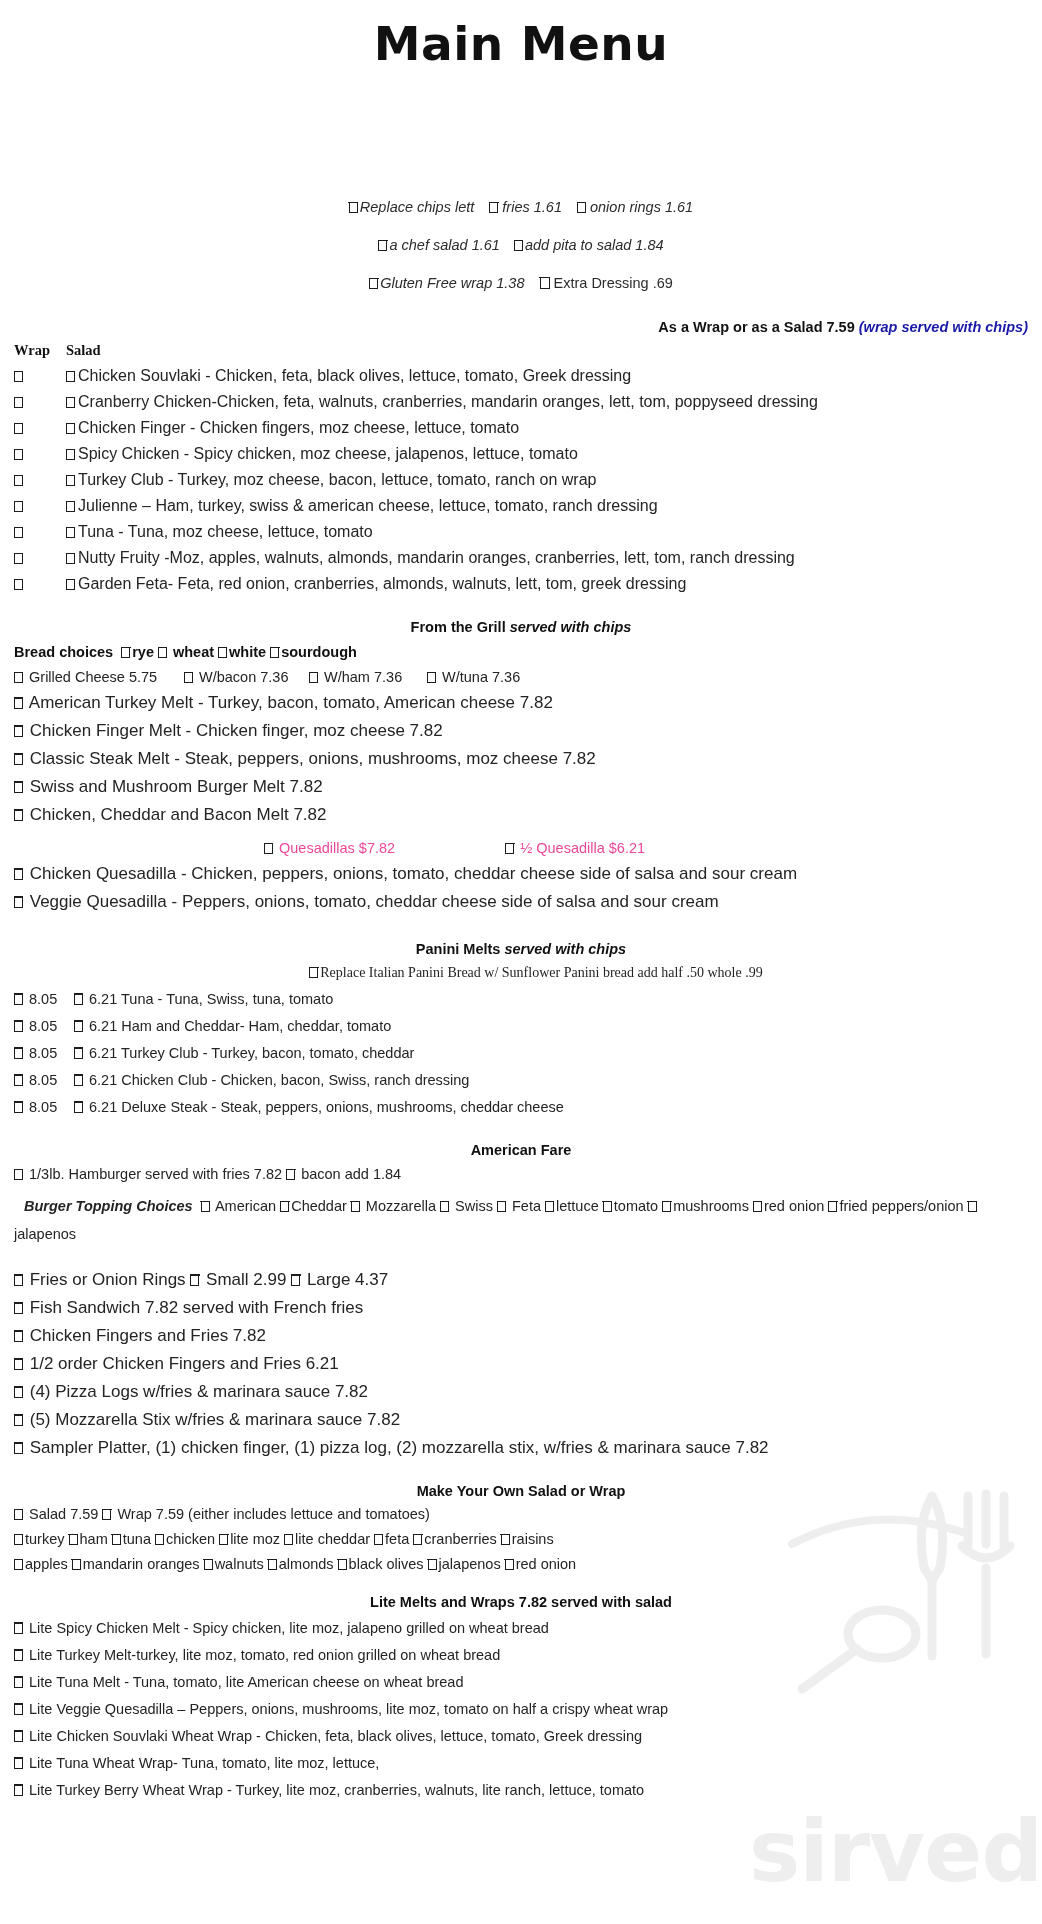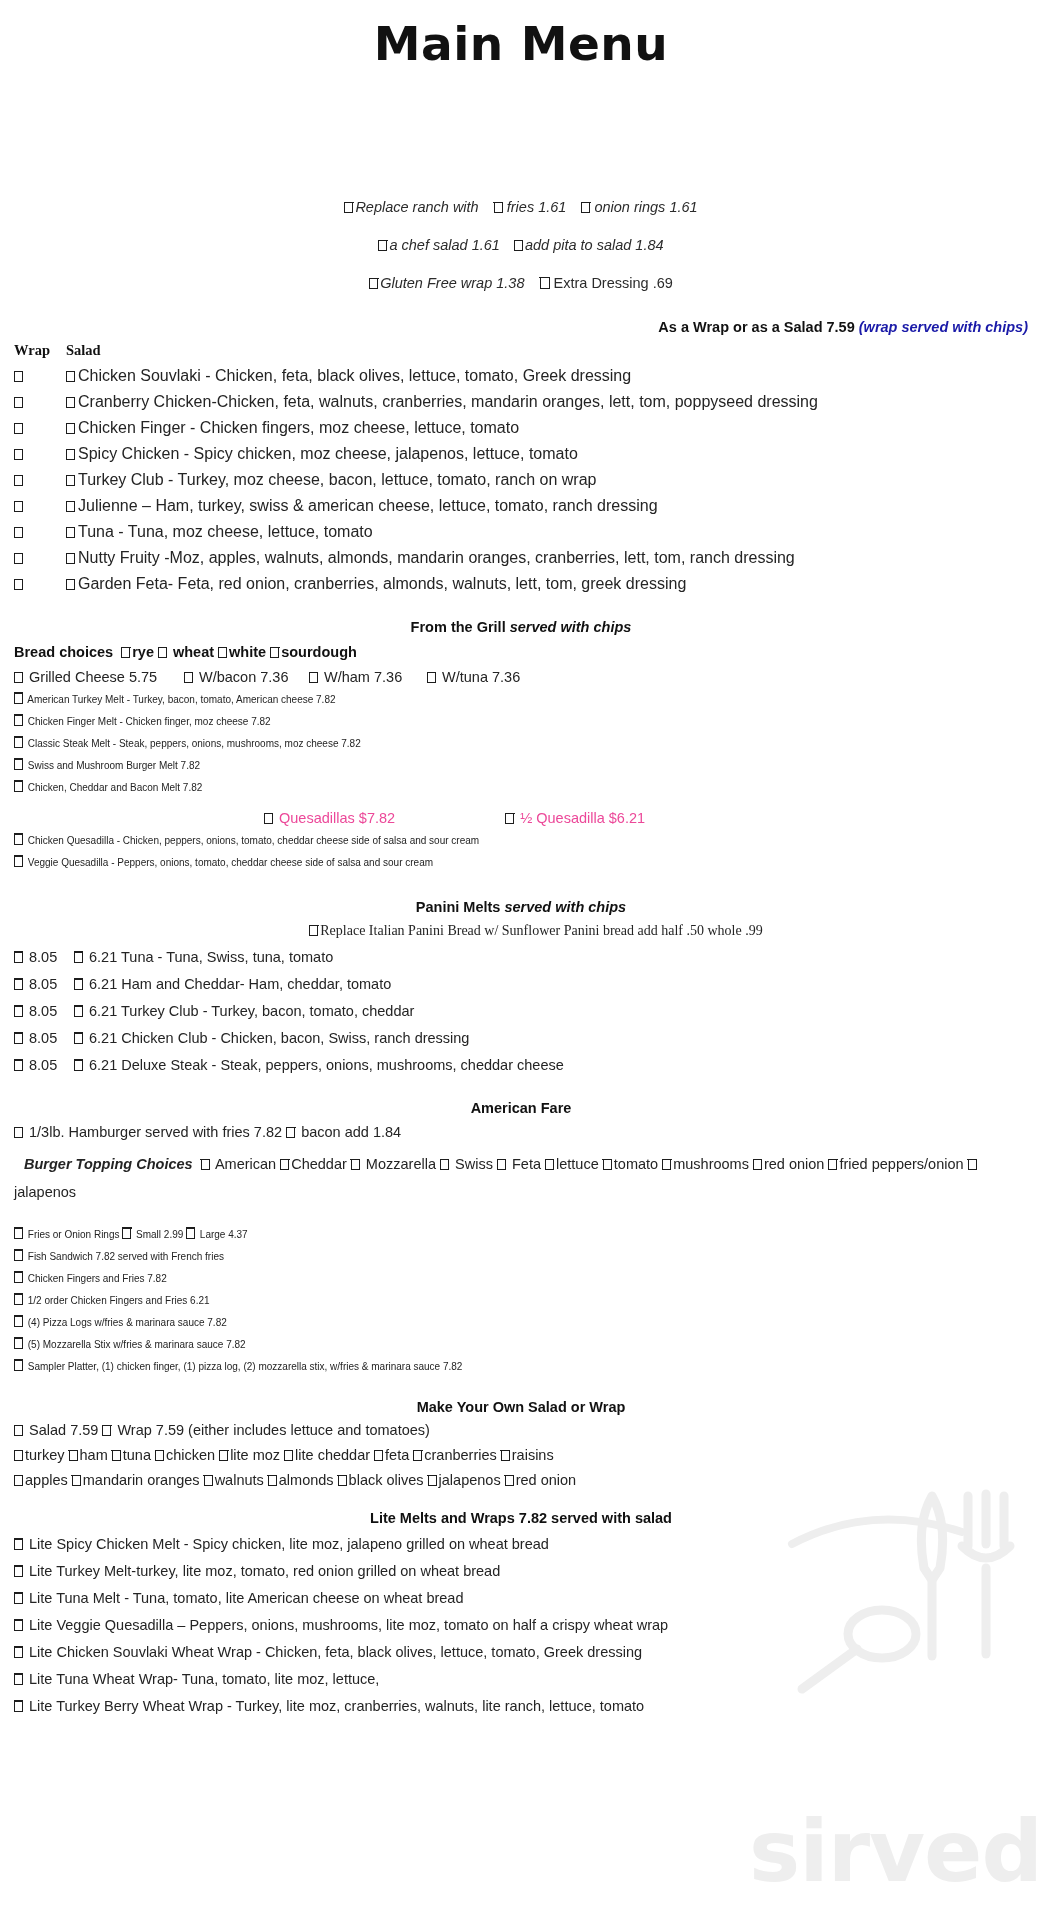--- a/index.html
+++ b/index.html
@@ -125,21 +125,21 @@
     padding: 5px 0;
     color: #242424;
     white-space: nowrap;
   }
   ul.rows li .cbox-a { display: inline-block; width: 52px; }
   ul.rows li .cbox-b { margin-right: 3px; }
 
   
   ul.plain { list-style: none; margin: 3px 0 0 0; padding: 0; }
   ul.plain li {
-    font-size: 10px;
+    font-size: 17px;
     line-height: 1.0;
     padding: 5.5px 0;
     color: #242424;
     white-space: nowrap;
   }
 
   
   .bread-line {
     font-weight: 700;
     font-size: 14.5px;
@@ -243,21 +243,21 @@
   <div class="wm-text">sirved</div>
 </div>
 
 <div id="page">
 
   <h1 id="menu-title">Main Menu</h1>
 
   <div class="spacer-top"></div>
 
   <p class="opt-line l1">
-    <span class="cb"></span><span>Replace ranch with</span><span class="gap"></span>
+    <span class="cb"></span><span>Replace chips lett</span><span class="gap"></span>
     <span class="cb sp"></span><span>fries 1.61</span><span class="gap"></span>
     <span class="cb sp"></span><span>onion rings 1.61</span>
   </p>
 
   <p class="opt-line l2">
     <span class="cb"></span><span>a chef salad 1.61</span><span class="gap"></span>
     <span class="cb"></span><span>add pita to salad 1.84</span>
   </p>
 
   <p class="opt-line l3">

